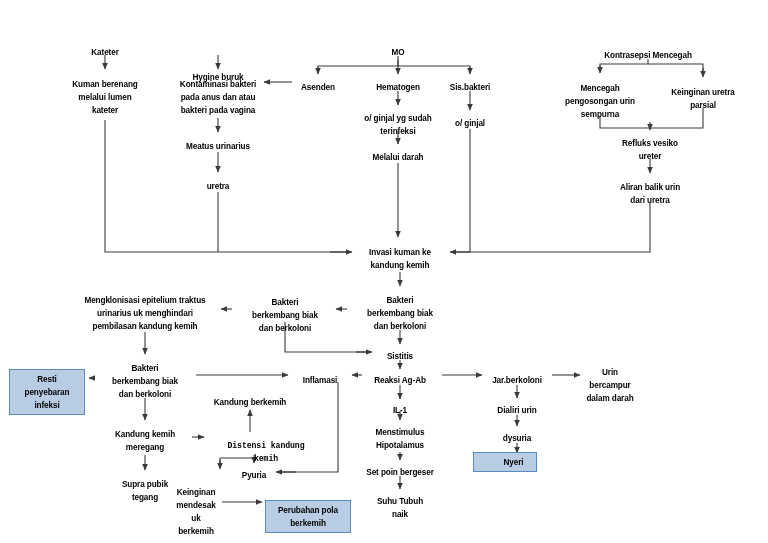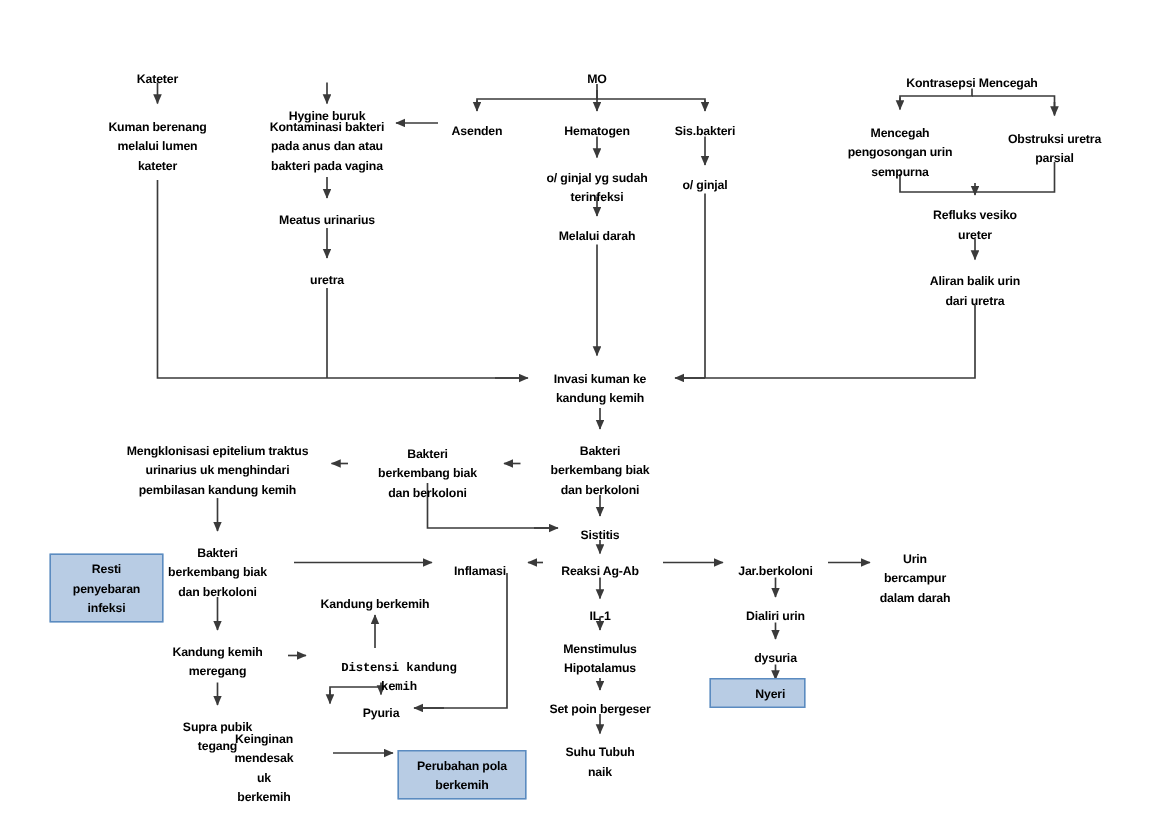--- a/index.html
+++ b/index.html
@@ -156,54 +156,54 @@
       <div class="node plain" style="left: 398px; top: 81px; width: 76px;">Hematogen</div>
       <div class="node plain" style="left: 470px; top: 81px; width: 76px;">Sis.bakteri</div>
       <div class="node plain" style="left: 398px; top: 112px; width: 104px;">o/ ginjal yg sudah
 terinfeksi</div>
       <div class="node plain" style="left: 470px; top: 117px; width: 62px;">o/ ginjal</div>
       <div class="node plain" style="left: 398px; top: 151px; width: 88px;">Melalui darah</div>
       <div class="node plain" style="left: 648px; top: 49px; width: 130px;">Kontrasepsi Mencegah</div>
       <div class="node plain" style="left: 600px; top: 82px; width: 106px;">Mencegah
 pengosongan urin
 sempurna</div>
-      <div class="node plain" style="left: 703px; top: 86px; width: 96px;">Obstruksi uretra
+      <div class="node plain" style="left: 703px; top: 86px; width: 96px;">Keinginan uretra
 parsial</div>
       <div class="node plain" style="left: 650px; top: 137px; width: 92px;">Refluks vesiko
 ureter</div>
       <div class="node plain" style="left: 650px; top: 181px; width: 96px;">Aliran balik urin
 dari uretra</div>
       <div class="node plain" style="left: 400px; top: 246px; width: 102px;">Invasi kuman ke
 kandung kemih</div>
       <div class="node plain" style="left: 400px; top: 294px; width: 100px;">Bakteri
 berkembang biak
 dan berkoloni</div>
       <div class="node plain" style="left: 285px; top: 296px; width: 100px;">Bakteri
 berkembang biak
 dan berkoloni</div>
       <div class="node plain" style="left: 145px; top: 294px; width: 182px;">Mengklonisasi epitelium traktus
 urinarius uk menghindari
 pembilasan kandung kemih</div>
       <div class="node plain" style="left: 145px; top: 362px; width: 100px;">Bakteri
 berkembang biak
 dan berkoloni</div>
-      <div class="node boxed" style="left: 47px; top: 369px; width: 76px; height: 46px; display: flex; flex-direction: column; align-items: center; justify-content: center; margin-left: 24px;">Resti
+      <div class="node boxed" style="left: 47px; top: 369px; width: 76px; height: 46px; display: flex; flex-direction: column; align-items: center; justify-content: center;">Resti
 penyebaran
 infeksi</div>
       <div class="node plain" style="left: 145px; top: 428px; width: 92px;">Kandung kemih
 meregang</div>
       <div class="node plain" style="left: 145px; top: 478px; width: 80px;">Supra pubik
 tegang</div>
       <div class="node plain" style="left: 400px; top: 350px; width: 52px;">Sistitis</div>
       <div class="node plain" style="left: 320px; top: 374px; width: 60px;">Inflamasi</div>
       <div class="node plain" style="left: 400px; top: 374px; width: 80px;">Reaksi Ag-Ab</div>
       <div class="node plain" style="left: 250px; top: 396px; width: 94px;">Kandung berkemih</div>
       <div class="node plain" style="left: 266px; top: 439px; width: 92px; font-family: Liberation Mono, monospace;">Distensi kandung
 kemih</div>
-      <div class="node plain" style="left: 176px; top: 486px; width: 60px;">Keinginan
+      <div class="node plain" style="left: 196px; top: 486px; width: 60px;">Keinginan
 mendesak
 uk
 berkemih</div>
       <div class="node plain" style="left: 254px; top: 469px; width: 50px;">Pyuria</div>
       <div class="node boxed" style="left: 308px; top: 500px; width: 86px; height: 33px; display: flex; flex-direction: column; align-items: center; justify-content: center;">Perubahan pola
 berkemih</div>
       <div class="node plain" style="left: 400px; top: 404px; width: 40px;">IL-1</div>
       <div class="node plain" style="left: 400px; top: 426px; width: 84px;">Menstimulus
 Hipotalamus</div>
       <div class="node plain" style="left: 400px; top: 466px; width: 98px;">Set poin bergeser</div>

